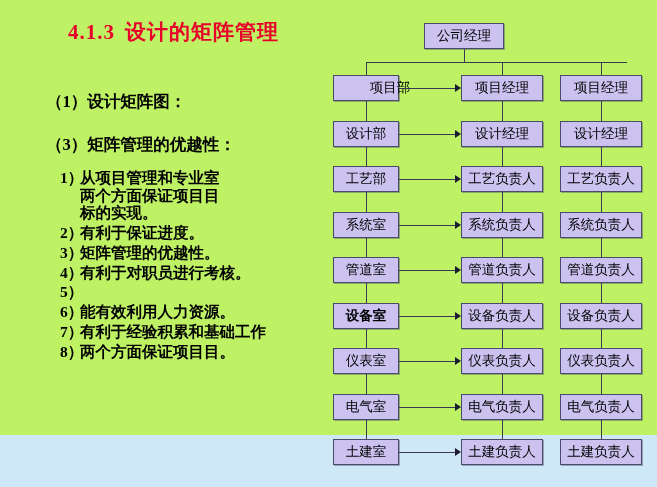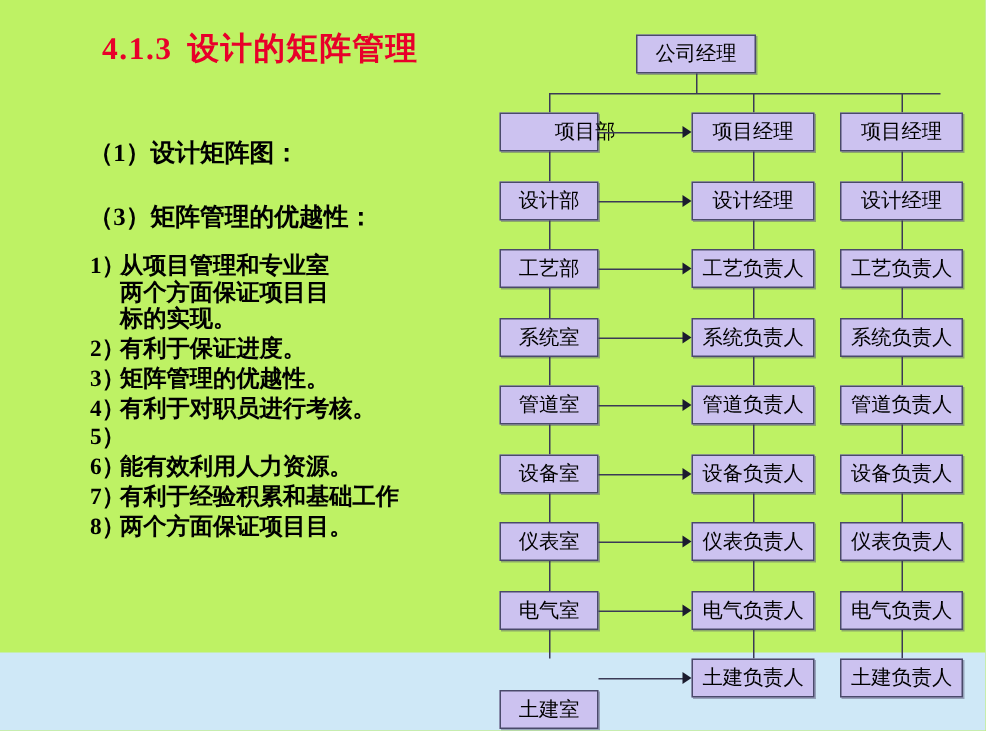--- a/index.html
+++ b/index.html
@@ -42,21 +42,20 @@
     top: 92px;
     width: 300px;
     color: #000000;
   }
   .top-item {
     font-size: 16.5px;
     font-weight: bold;
     line-height: 1.25;
     margin-bottom: 22px;
     white-space: nowrap;
-    margin-left: 13px;
   }
   .top-item.tight { margin-bottom: 14px; }
 
   .sub-list {
     margin: 0;
     padding: 0;
     list-style: none;
   }
   .sub-item {
     display: flex;
@@ -187,33 +186,33 @@
       </div>
       <div class="conn v" style="left: 366px; top: 192px; height: 20px;"></div>
       <div class="node" style="left: 333px; top: 212px; width: 66px; height: 26px;">
         <span>系统室</span>
       </div>
       <div class="conn v" style="left: 366px; top: 238px; height: 19px;"></div>
       <div class="node" style="left: 333px; top: 257px; width: 66px; height: 26px; text-align: right;">
         <span>管道室</span>
       </div>
       <div class="conn v" style="left: 366px; top: 283px; height: 20px;"></div>
-      <div class="node" style="left: 333px; top: 303px; width: 66px; height: 26px;">
+      <div class="node" style="left: 333px; top: 303px; width: 66px; height: 26px; font-weight: bold;">
         <span>设备室</span>
       </div>
       <div class="conn v" style="left: 366px; top: 329px; height: 19px;"></div>
       <div class="node" style="left: 333px; top: 348px; width: 66px; height: 26px;">
         <span>仪表室</span>
       </div>
       <div class="conn v" style="left: 366px; top: 374px; height: 20px;"></div>
       <div class="node" style="left: 333px; top: 394px; width: 66px; height: 26px;">
         <span>电气室</span>
       </div>
       <div class="conn v" style="left: 366px; top: 420px; height: 19px;"></div>
-      <div class="node" style="left: 333px; top: 439px; width: 66px; height: 26px; margin-top: 21px;">
+      <div class="node" style="left: 333px; top: 439px; width: 66px; height: 26px;">
         <span>土建室</span>
       </div>
       <div class="node" style="left: 461px; top: 75px; width: 82px; height: 26px;">
         <span>项目经理</span>
       </div>
       <div class="conn v" style="left: 502px; top: 101px; height: 20px;"></div>
       <div class="node" style="left: 461px; top: 121px; width: 82px; height: 26px;">
         <span>设计经理</span>
       </div>
       <div class="conn v" style="left: 502px; top: 147px; height: 19px;"></div>

